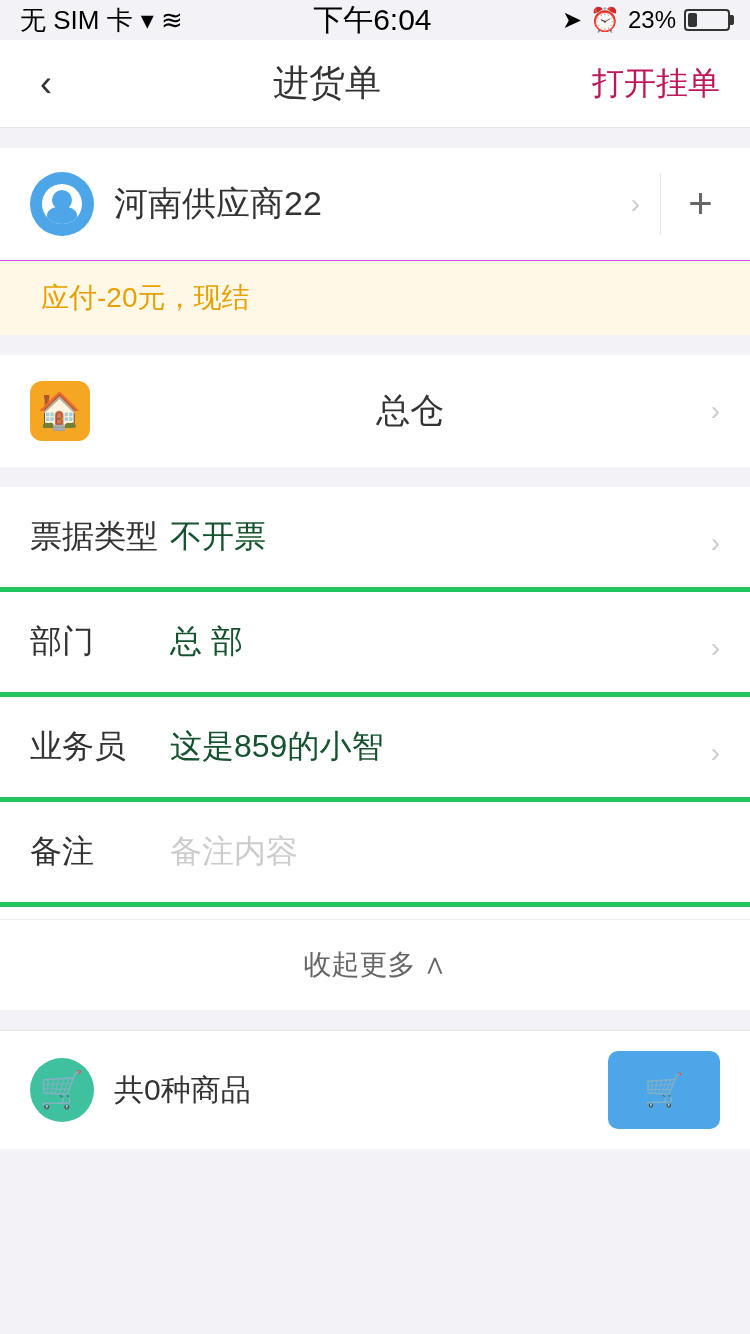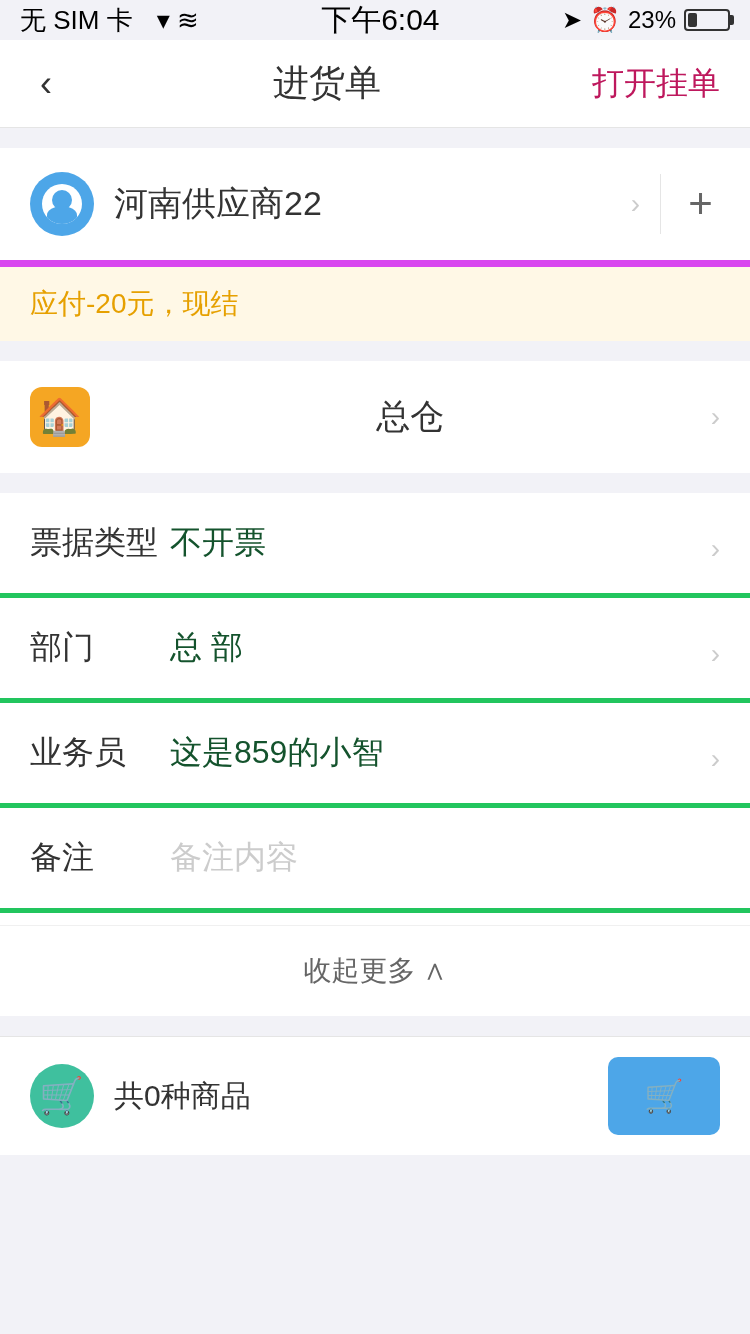--- a/index.html
+++ b/index.html
@@ -18,21 +18,21 @@
       width: 750px;
       height: 40px;
       background: #f2f2f7;
       display: flex;
       align-items: center;
       justify-content: space-between;
       padding: 0 20px;
       font-size: 26px;
       color: #000;
     }
-    .status-left { display: flex; align-items: center; gap: 24px; }
+    .status-left { display: flex; align-items: center; gap: 8px; }
     .status-center { font-size: 30px; font-weight: 500; }
     .status-right { display: flex; align-items: center; gap: 8px; font-size: 24px; }
     .wifi-icon, .signal-icon { font-size: 26px; }
     .battery {
       width: 46px; height: 22px;
       border: 2px solid #333;
       border-radius: 4px;
       position: relative;
       display: inline-flex;
       align-items: center;
@@ -92,21 +92,21 @@
 
     
     .supplier-section {
       background: #fff;
       padding: 0;
     }
     .supplier-row {
       display: flex;
       align-items: center;
       padding: 24px 30px;
-      border-bottom: 7px solid #d946ef;
+      border-bottom: 1px solid #d946ef;
     }
     .supplier-avatar {
       width: 64px;
       height: 64px;
       border-radius: 50%;
       background: #4da6e8;
       display: flex;
       align-items: center;
       justify-content: center;
       margin-right: 20px;
@@ -162,21 +162,21 @@
       font-size: 42px;
       color: #666;
       border-left: 1px solid #e5e5e5;
       padding-left: 20px;
       cursor: pointer;
     }
 
     
     .notice-bar {
       background: #fff8e6;
-      padding: 18px 30px;
+      padding: 18px 41px;
       font-size: 28px;
       color: #e6a000;
     }
 
     
     .warehouse-section {
       background: #fff;
       margin-top: 20px;
     }
     .warehouse-row {

